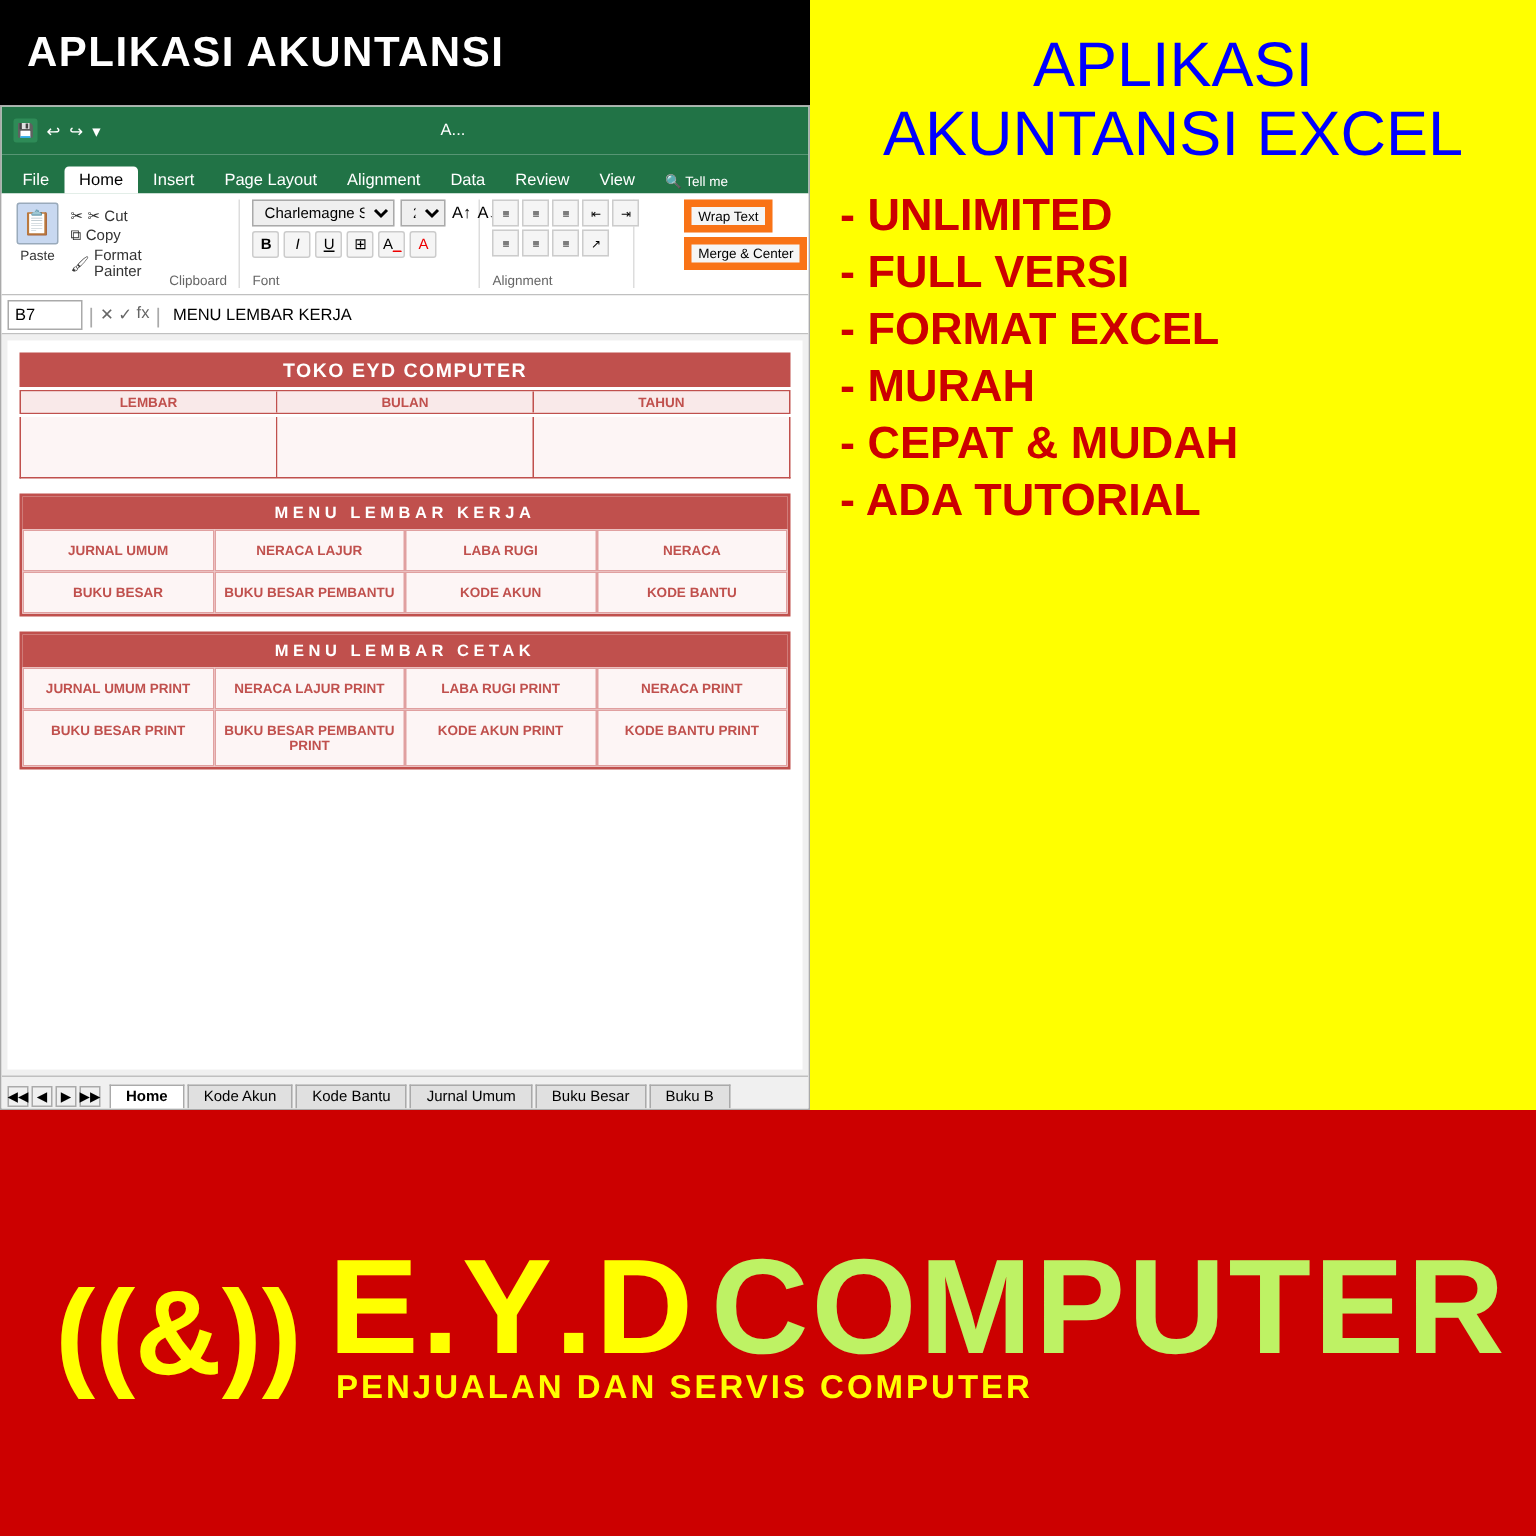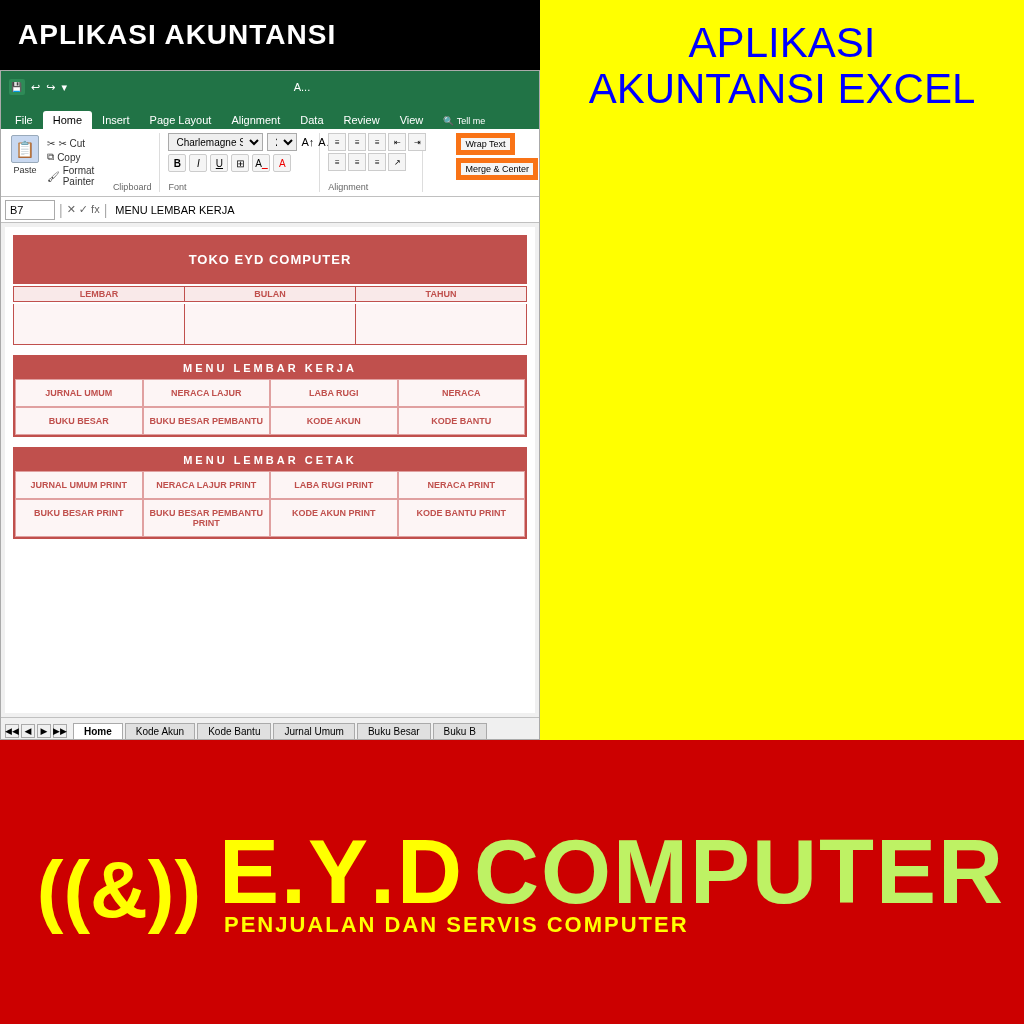--- a/index.html
+++ b/index.html
@@ -258,21 +258,21 @@
       overflow: hidden;
     }
 
     
     .sheet-main-title {
       background: #c0504d;
       color: #fff;
       text-align: center;
       font-weight: bold;
       font-size: 13px;
-      padding: 17px;
+      padding: 4px;
       letter-spacing: 1px;
       margin-bottom: 2px;
     }
 
     
     .date-row {
       display: flex;
       border: 1px solid #c0504d;
       margin-bottom: 2px;
     }
@@ -652,20 +652,28 @@
         </div>
 
       </div>
     </div>
   </div>
 
   <div class="right-panel">
     <div class="right-title">
       <span>APLIKASI</span><br>
       <span>AKUNTANSI EXCEL</span>
+    </div>
+    <div class="feature-list">
+      <div class="feature-item">- UNLIMITED</div>
+      <div class="feature-item">- FULL VERSI</div>
+      <div class="feature-item">- FORMAT EXCEL</div>
+      <div class="feature-item">- MURAH</div>
+      <div class="feature-item">- CEPAT &amp; MUDAH</div>
+      <div class="feature-item">- ADA TUTORIAL</div>
     </div>
   </div>
 </div>
 
 <div class="bottom-banner">
   <div class="logo-symbol">
     <span style="color:#FFFF00;font-size:80px;font-weight:900;">((&amp;))</span>
   </div>
   <div class="logo-text-section">
     <div style="display:flex;align-items:baseline;">

